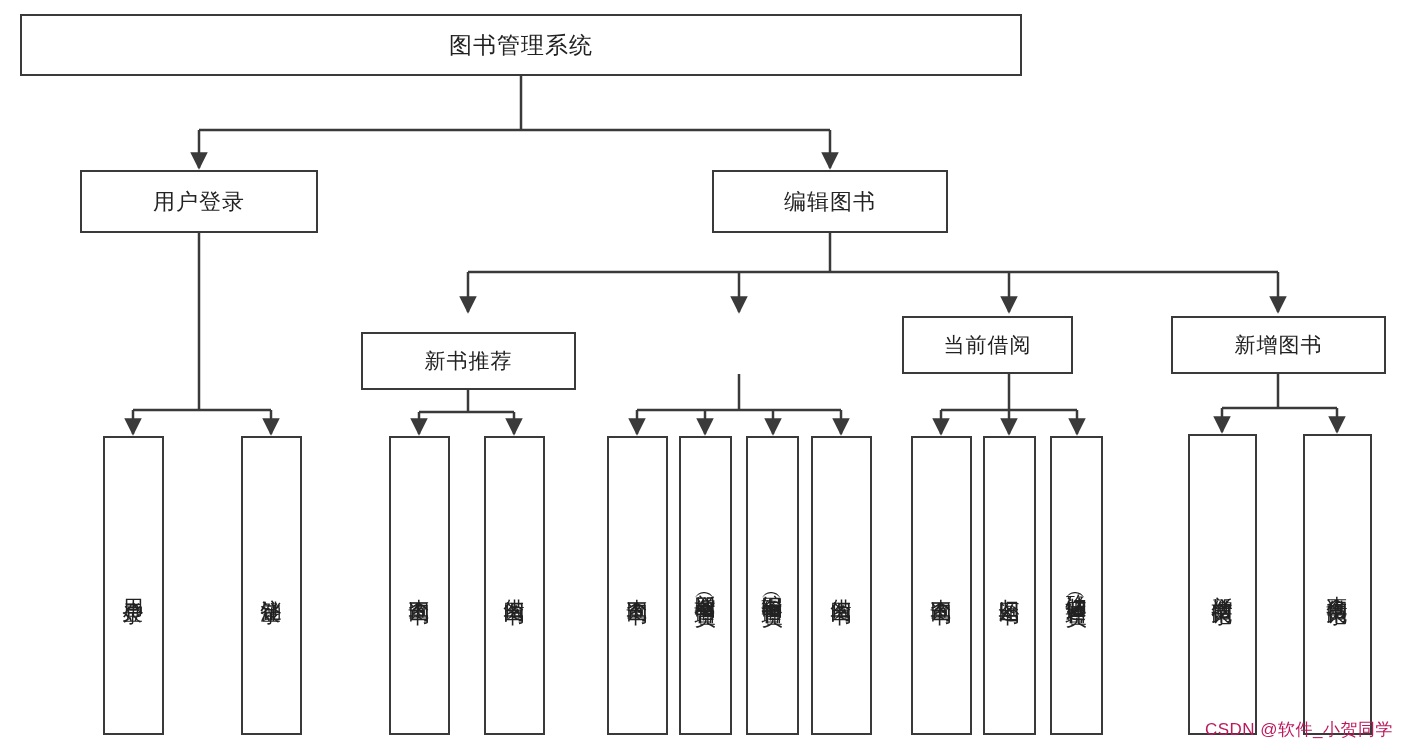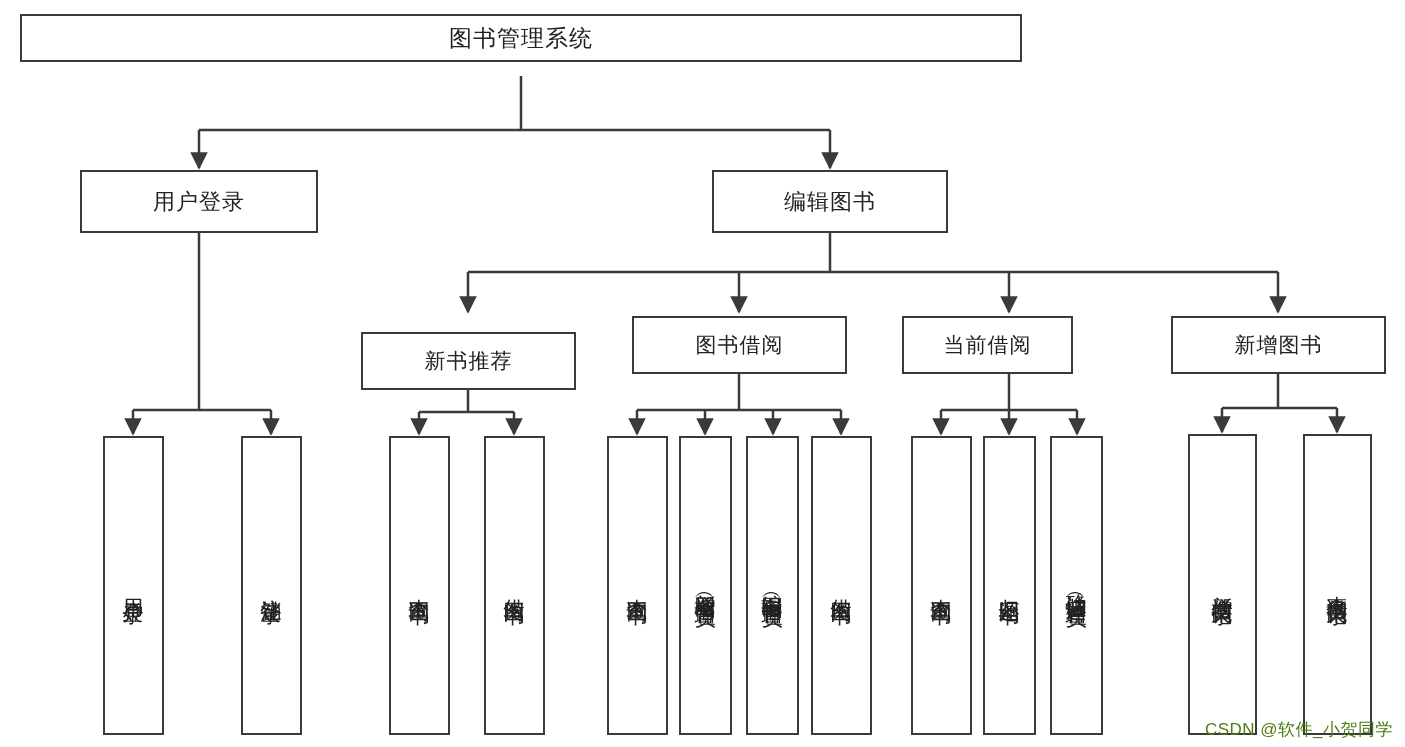--- a/index.html
+++ b/index.html
@@ -60,21 +60,21 @@
   }
   .htext {
     white-space: nowrap;
     letter-spacing: 1px;
   }
   #watermark {
     position: absolute;
     right: 12px;
     bottom: 6px;
     font-size: 17px;
-    color: #4d7c0f;
+    color: #be185d;
     letter-spacing: 0.5px;
     z-index: 5;
     white-space: nowrap;
   }
 </style>
 </head>
 <body>
 
 <div id="canvas">
 
@@ -121,37 +121,34 @@
       <path d="M 1009 410 L 1009 434" marker-end="url(#arrow)"></path>
       <path d="M 1077 410 L 1077 434" marker-end="url(#arrow)"></path>
 
       <path d="M 1278 374 L 1278 408"></path>
       <path d="M 1222 408 L 1337 408"></path>
       <path d="M 1222 408 L 1222 432" marker-end="url(#arrow)"></path>
       <path d="M 1337 408 L 1337 432" marker-end="url(#arrow)"></path>
     </g>
   </svg>
 
-  <div class="node root" style="left:20px; top:14px; width:1002px; height:48px;">
+  <div class="node root" style="left:20px; top:14px; width:1002px; height:62px;">
     <span class="htext">图书管理系统</span>
   </div>
 
   <div class="node lvl2" style="left:80px; top:170px; width:238px; height:63px;">
     <span class="htext">用户登录</span>
   </div>
   <div class="node lvl2" style="left:712px; top:170px; width:236px; height:63px;">
     <span class="htext">编辑图书</span>
   </div>
 
   <div class="node lvl3" style="left:361px; top:332px; width:215px; height:58px;">
     <span class="htext">新书推荐</span>
   </div>
-  <div class="node lvl3" style="left:632px; top:316px; width:215px; height:58px;">
-    <span class="htext">图书借阅</span>
-  </div>
   <div class="node lvl3" style="left:902px; top:316px; width:171px; height:58px;">
     <span class="htext">当前借阅</span>
   </div>
   <div class="node lvl3" style="left:1171px; top:316px; width:215px; height:58px;">
     <span class="htext">新增图书</span>
   </div>
 
   <div class="node leaf" style="left:103px; top:436px; width:61px; height:299px;">
     <span class="vtext">用户登录</span>
   </div>

